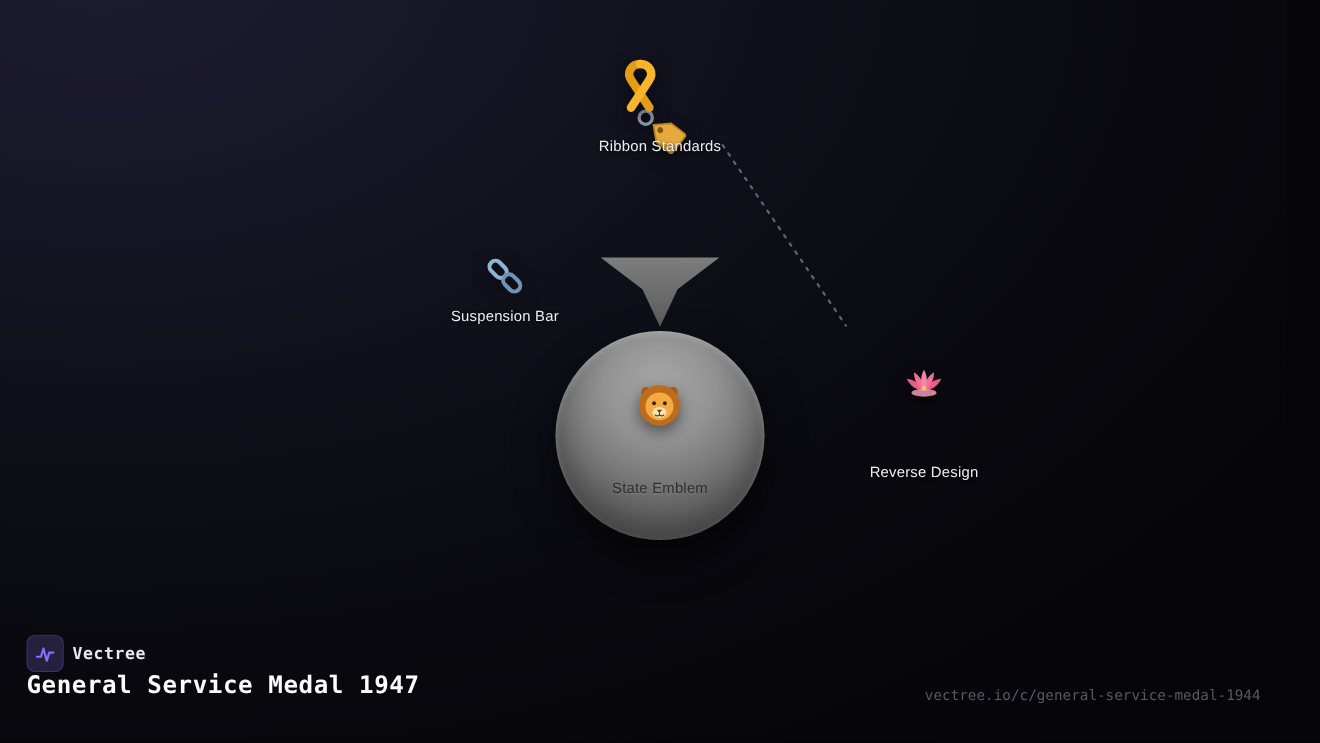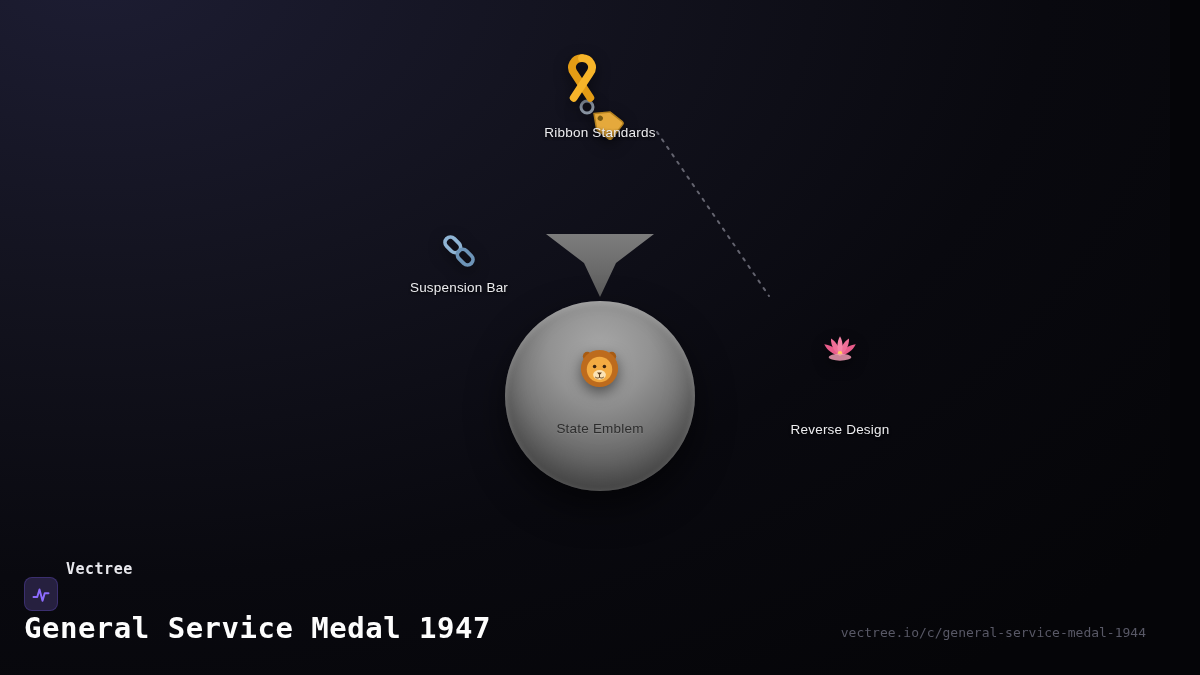--- a/index.html
+++ b/index.html
@@ -20,26 +20,26 @@
     font-size:13.5px;color:#ededf0;letter-spacing:.2px;
     text-shadow:0 1px 3px rgba(0,0,0,.85);
   }
   .label.dark{color:#2d2d2d;text-shadow:0 1px 1px rgba(255,255,255,.12);}
   .logo-box{
     position:absolute;left:24px;top:577px;width:34px;height:34px;border-radius:8px;z-index:6;
     background:#26203f;border:1px solid rgba(124,92,255,.25);
     display:flex;align-items:center;justify-content:center;box-sizing:border-box;
   }
   .brand{
-    position:absolute;left:66px;top:552px;height:34px;line-height:34px;z-index:6;
+    position:absolute;left:66px;top:577px;height:34px;line-height:34px;z-index:6;
     font-family:"DejaVu Sans Mono", monospace;font-weight:bold;font-size:15px;color:#e9e9ee;letter-spacing:.5px;
   }
   .title{
     position:absolute;left:24px;top:611px;z-index:6;white-space:nowrap;
-    font-family:"DejaVu Sans Mono", monospace;font-weight:bold;font-size:29px;color:#fdfdfd;letter-spacing:.5px;
+    font-family:"DejaVu Sans Mono", monospace;font-weight:bold;font-size:22px;color:#fdfdfd;letter-spacing:.5px;
   }
   .url{
     position:absolute;right:24px;top:625px;z-index:6;white-space:nowrap;
     font-family:"DejaVu Sans Mono", monospace;font-size:13px;color:#585866;
   }
 </style>
 </head>
 <body>
 
 <div class="stage">
@@ -92,21 +92,21 @@
       <circle cx="36.5" cy="11.5" r="4.5" fill="#a85b12"></circle>
       <circle cx="24" cy="24" r="19" fill="#bd6b1d"></circle>
       <circle cx="24" cy="25" r="13" fill="#f3ab42"></circle>
       <circle cx="19" cy="22" r="1.8" fill="#3a2410"></circle>
       <circle cx="29" cy="22" r="1.8" fill="#3a2410"></circle>
       <ellipse cx="24" cy="30.5" rx="6.5" ry="5" fill="#fbe3b5"></ellipse>
       <path d="M21.5 28 h5 l-2.5 3 z" fill="#5b3b1a"></path>
       <path d="M24 31 v1.8 M24 32.8 c-1.5 1.6 -3 1 -4 .2 M24 32.8 c1.5 1.6 3 1 4 .2" stroke="#5b3b1a" stroke-width="1" fill="none" stroke-linecap="round"></path>
     </svg>
   </div>
-  <div class="label dark" style="left:490px;top:421px;width:220px;">State Emblem</div>
+  <div class="label dark" style="left:490px;top:436px;width:220px;">State Emblem</div>
 
   <div class="icon" style="left:819px;top:330px;width:42px;height:42px;">
     <svg width="42" height="42" viewBox="0 0 48 48">
       <g>
         <path d="M24 7 C20 14 20 23 24 29 C28 23 28 14 24 7 Z" fill="#e85c8a" transform="rotate(-55 24 29)"></path>
         <path d="M24 7 C20 14 20 23 24 29 C28 23 28 14 24 7 Z" fill="#e85c8a" transform="rotate(55 24 29)"></path>
         <path d="M24 7 C20 14 20 23 24 29 C28 23 28 14 24 7 Z" fill="#f06e97" transform="rotate(-28 24 29)"></path>
         <path d="M24 7 C20 14 20 23 24 29 C28 23 28 14 24 7 Z" fill="#f06e97" transform="rotate(28 24 29)"></path>
         <path d="M24 7 C20 14 20 23 24 29 C28 23 28 14 24 7 Z" fill="#f584a7"></path>
         <circle cx="24" cy="26.5" r="2.5" fill="#ffcf5c"></circle>

